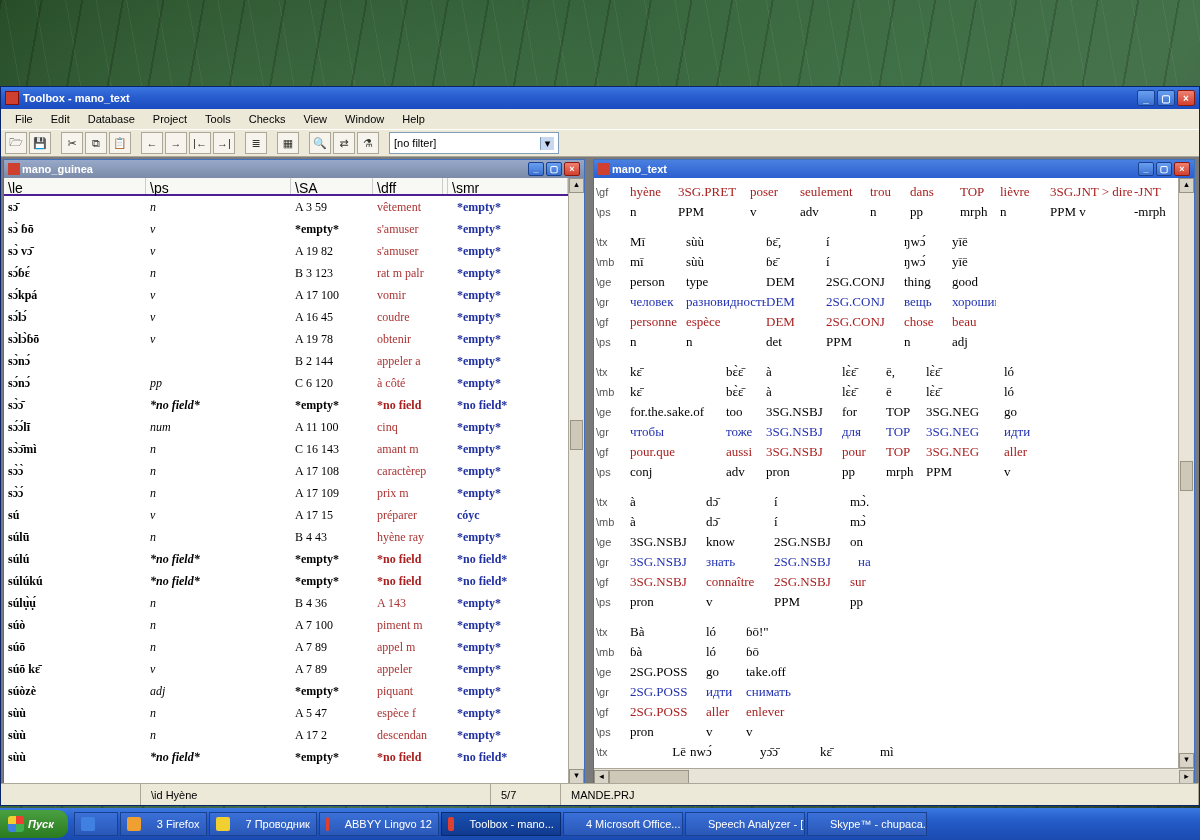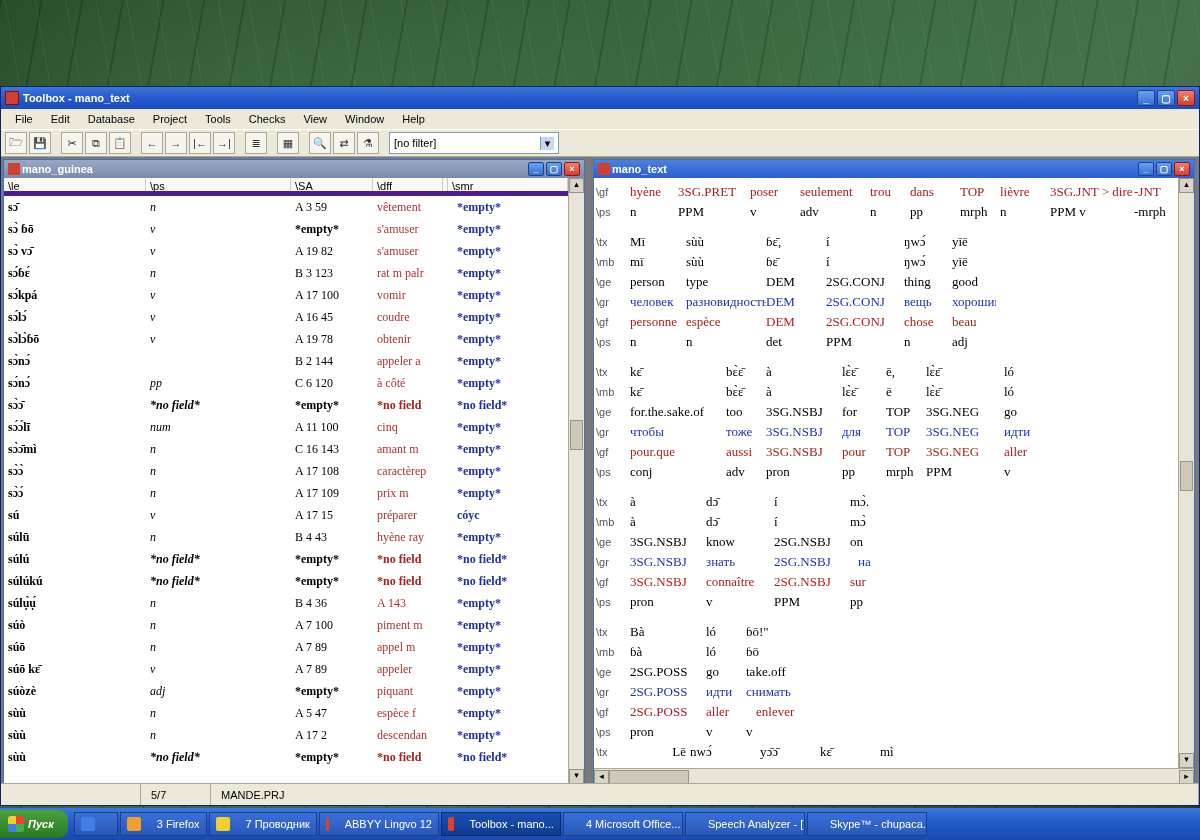--- a/index.html
+++ b/index.html
@@ -127,22 +127,22 @@
     padding:0 4px;
   }
   .child-titlebar .ct-title { flex:1; padding-left:2px; }
   .child-titlebar .win-btn { width:16px; height:14px; font-size:9px;}
   .child-titlebar.inactive { background: linear-gradient(#98a8c8, #7a8aa8); }
 
   
   .dict-headers {
     display:flex;
     height: 18px;
-    border-bottom:5px solid #4c1d95;
-    font-family: Tahoma, sans-serif; font-size:11px;
+    border-bottom:2px solid #4c1d95;
+    font-family: Tahoma, sans-serif; font-size:14px;
   }
   .dict-headers div { border-right:1px solid #ccc; padding:2px 4px; background:#f8f8f4;}
   .dict-body {
     flex:1;
     overflow:hidden;
     position:relative;
   }
   .dict-row {
     display:flex;
     height: 22px;
@@ -838,21 +838,21 @@
                 <span style="width: 76px;">2SG.POSS</span>
                 <span style="width: 40px;">идти</span>
                 <span style="width: 60px;">снимать</span>
               </div>
             </div>
             <div class="inter-row">
               <div class="tier-label">\gf</div>
               <div class="tier-cells c-gf">
                 <span style="width: 76px;">2SG.POSS</span>
                 <span style="width: 40px;">aller</span>
-                <span style="width: 60px; margin-left: 10px;">enlever</span>
+                <span style="width: 60px;">enlever</span>
               </div>
             </div>
             <div class="inter-row">
               <div class="tier-label">\ps</div>
               <div class="tier-cells c-ps">
                 <span style="width: 76px;">pron</span>
                 <span style="width: 40px;">v</span>
                 <span style="width: 60px;">v</span>
               </div>
             </div>
@@ -879,20 +879,21 @@
             <div class="thumb"></div>
           </div>
         <div class="arr">▸</div>
       </div>
     </div>
 
   </div>
 
   <div class="statusbar">
     <div class="cell" style="width:140px"></div>
+    <div class="cell" style="width:350px">\id  Hyène</div>
     <div class="cell" style="width:70px">5/7</div>
     <div class="cell" style="flex:1">MANDE.PRJ</div>
   </div>
 </div>
 
 <div class="taskbar">
   <div class="start-btn">
     <span style="width:16px;height:16px;background:conic-gradient(#f04030 0 25%, #40b050 0 50%, #4080e0 0 75%, #f0d030 0);border-radius:3px;"></span>
     <span>Пуск</span>
   </div>

